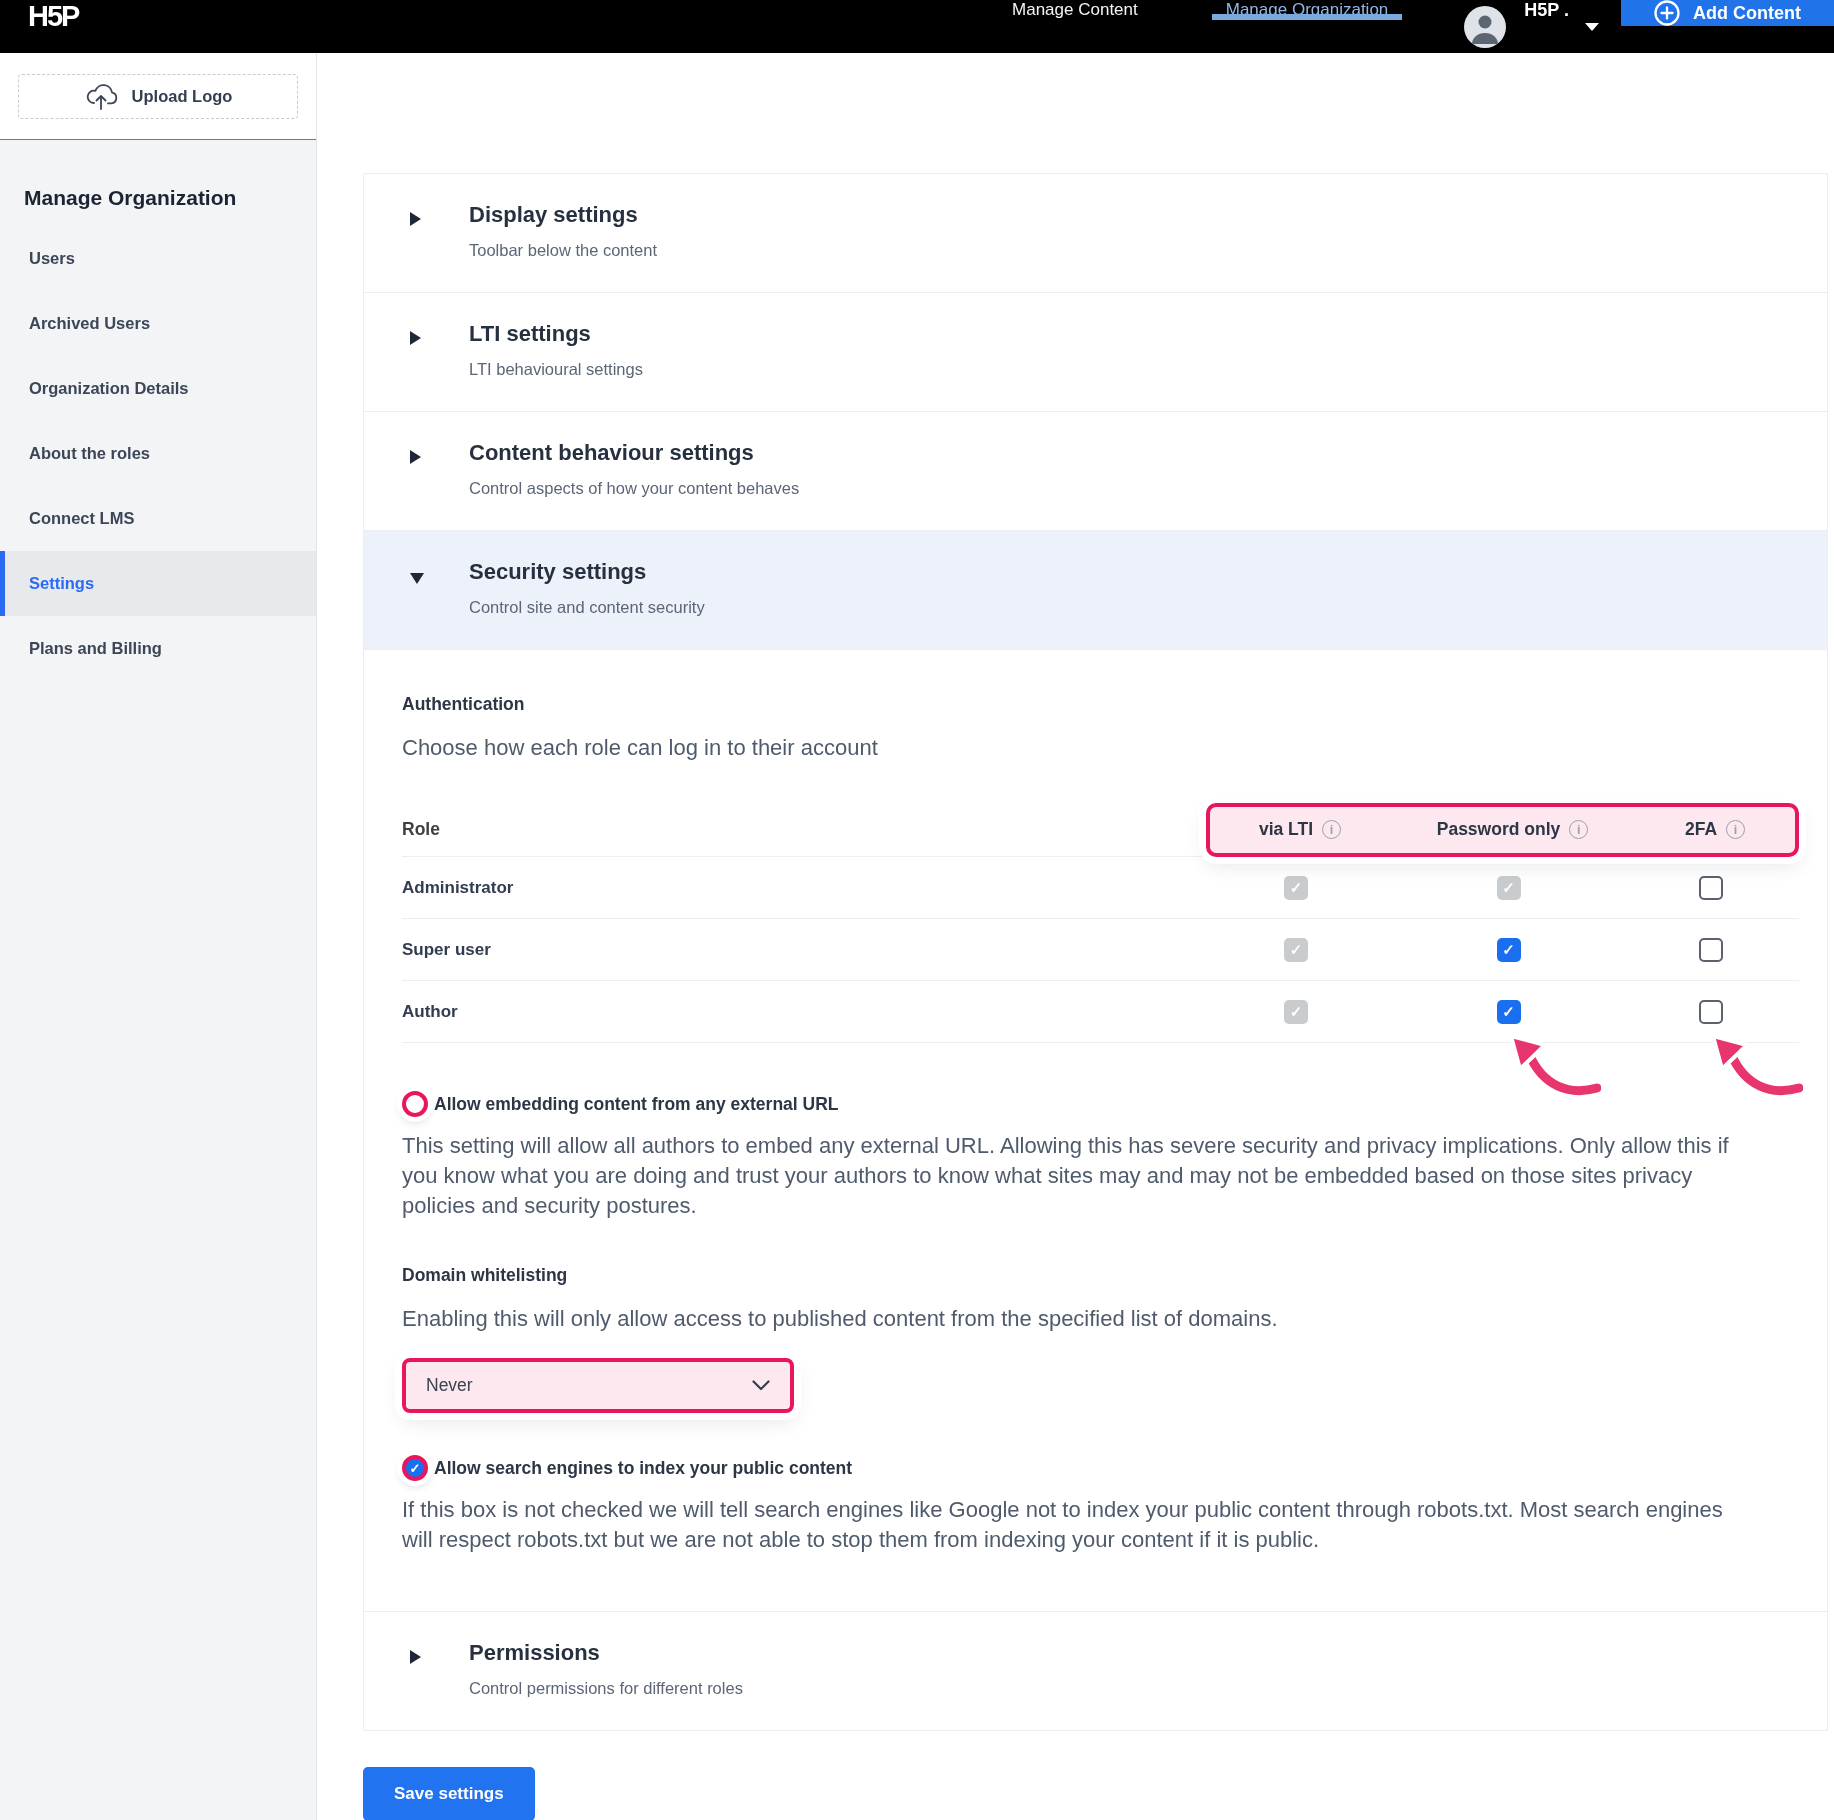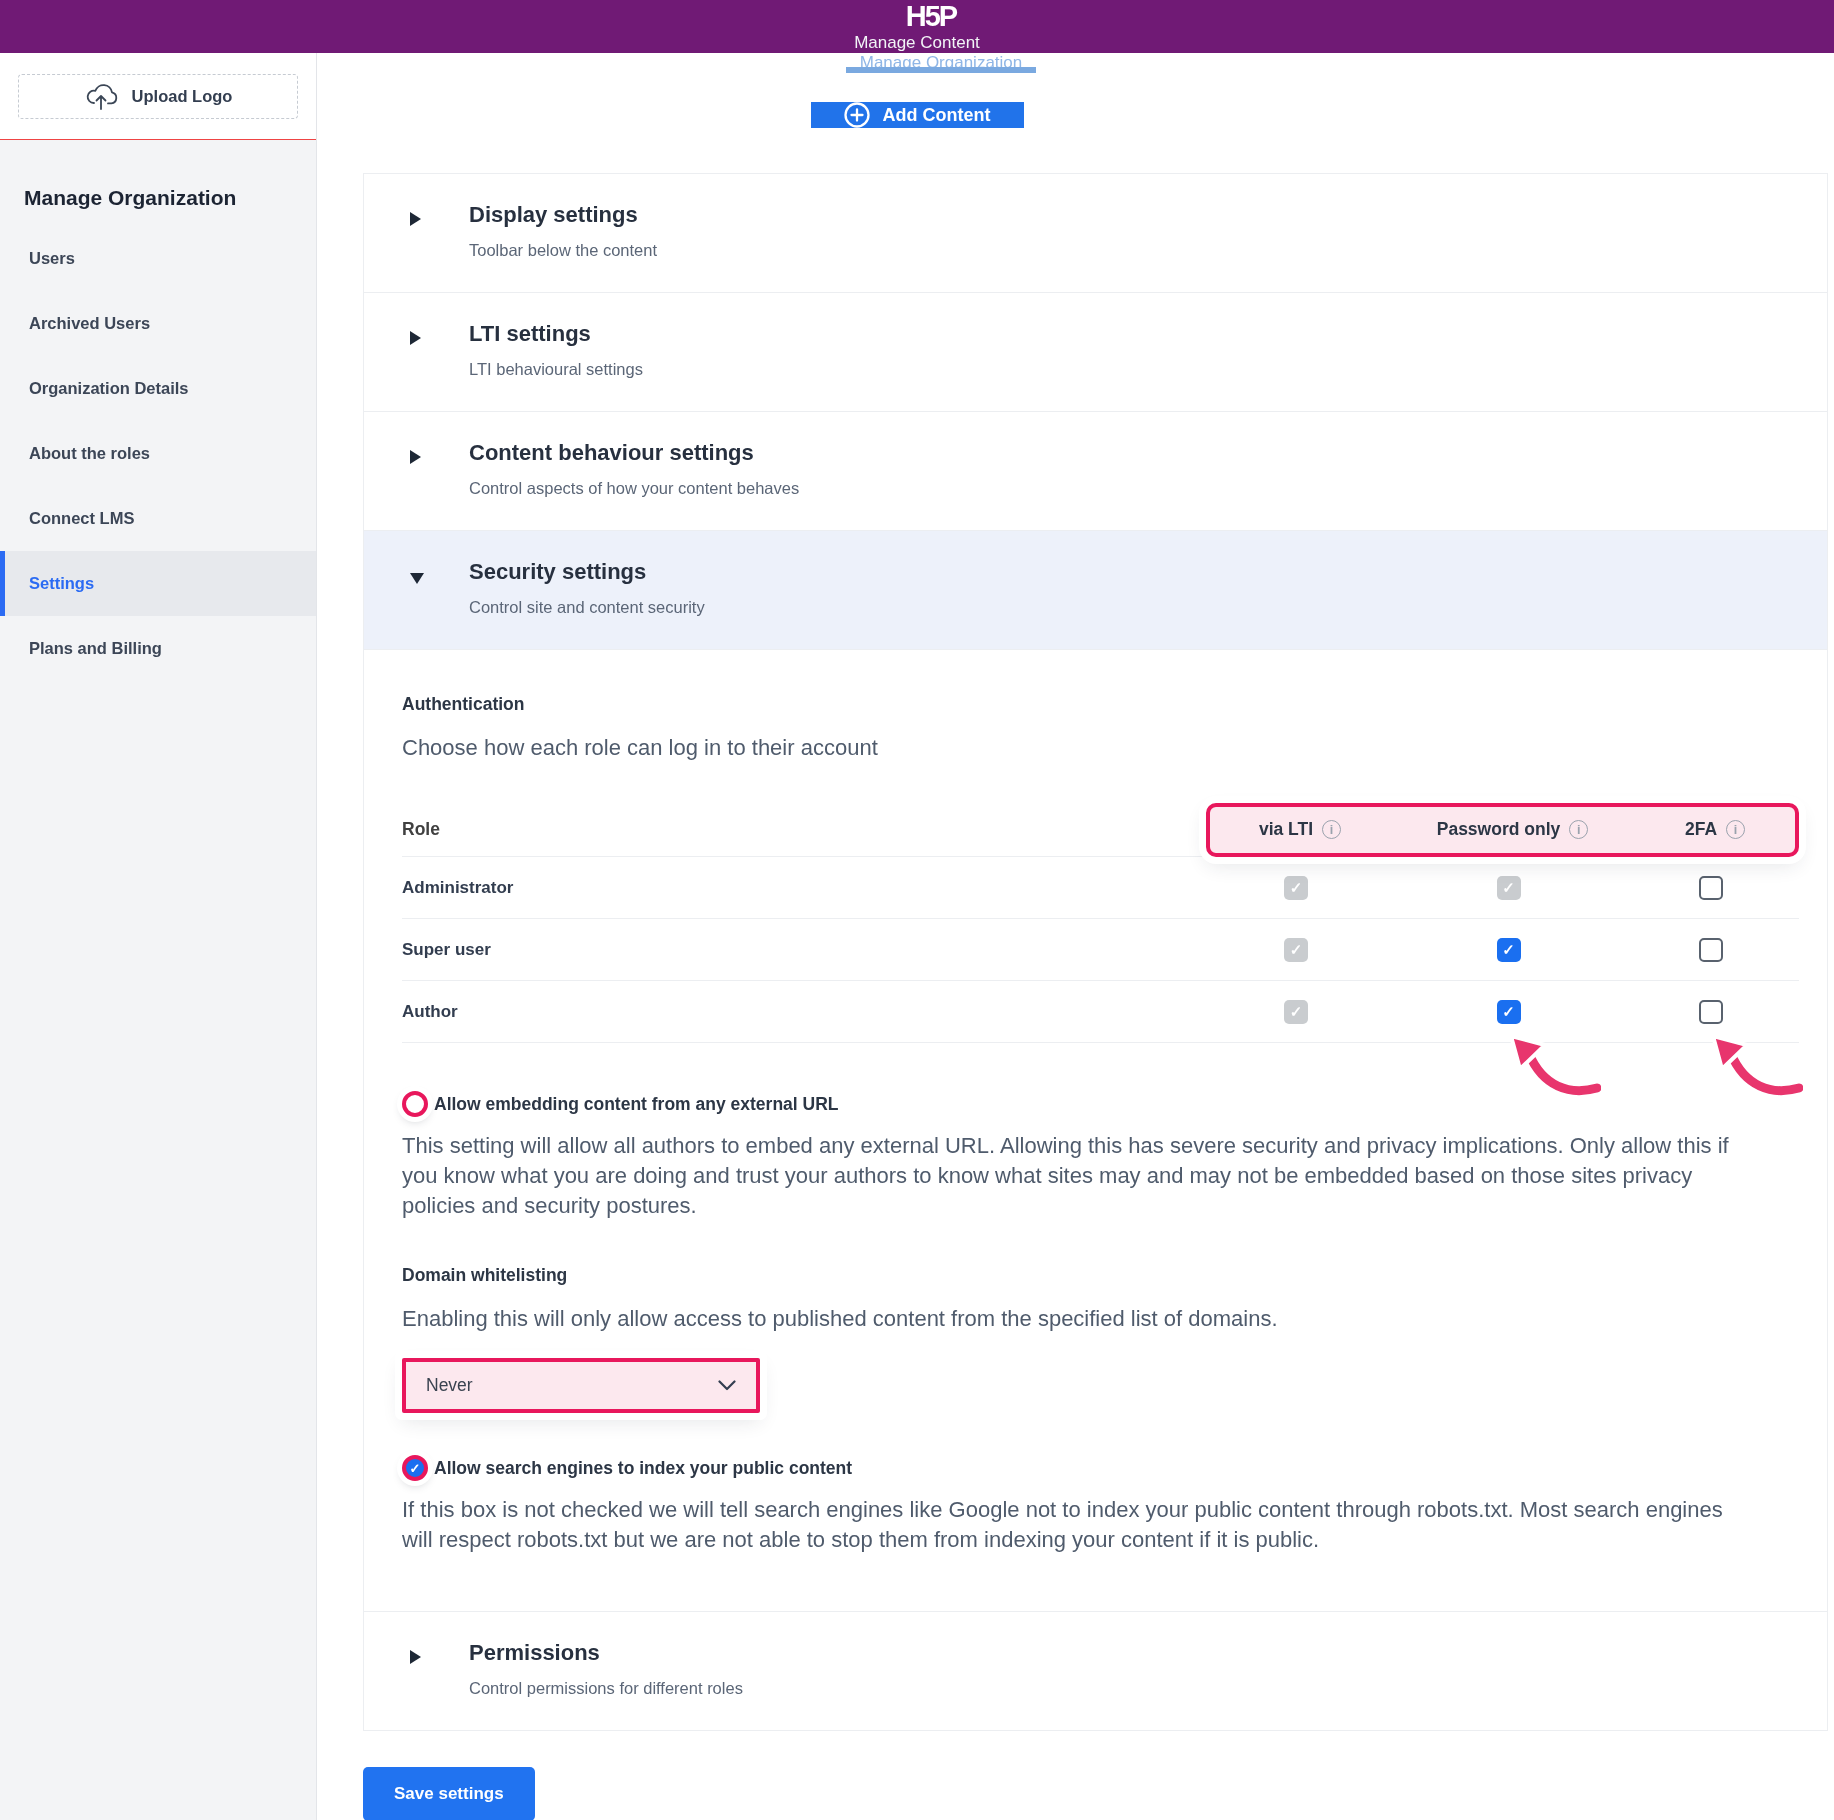--- a/index.html
+++ b/index.html
@@ -5,22 +5,22 @@
   * { box-sizing: border-box; margin: 0; padding: 0; }
   html,body { width:1834px; height:1820px; overflow:hidden; }
   body {
     font-family: "Liberation Sans", sans-serif;
     background:#ffffff;
     color:#333e50;
   }
 
   
   .topnav {
-    height:53px; background:#701a75; display:flex; align-items:center;
-    position:relative; z-index:20;flex-direction:column;
+    height:53px; background:#000000; display:flex; align-items:flex-start;
+    position:relative; z-index:20;
   }
   .logo {
     color:#ffffff; font-size:29px; font-weight:bold; letter-spacing:-2px;
     display:flex; align-items:center; padding:0 0 0 28px;
   }
   .nav-spacer { flex:1; }
   .nav-tab {
     display:flex; align-items:center; padding:0 20px; font-size:17px;
     color:#f2f4f7; cursor:pointer; position:relative;
   }
@@ -137,22 +137,22 @@
     font-size:13px; font-weight:bold; color:#ffffff; cursor:pointer;
   }
   .toggle.off { background:#ffffff; }
   .toggle.on { background:#1a6ff0; }
   .toggle.on::after { content:"✓"; }
   .toggle-label { font-size:17.5px; font-weight:bold; color:#2c3645; }
   .toggle-desc { margin-top:14px; }
 
   .domain-block { margin-top:44px; }
   .select-box {
-    margin-top:24px; width:358px; height:55px;
-    background:#fce8ee; border:4px solid #e8175c; border-radius:2px;
+    margin-top:24px; width:392px; height:55px;
+    background:#fce8ee; border:4px solid #e8175c; border-radius:8px;
     box-shadow:0 0 0 7px #ffffff, 0 8px 20px rgba(31,41,55,.12);
     display:flex; align-items:center; padding:0 20px; cursor:pointer;
   }
   .select-value { font-size:17.5px; color:#3a4350; }
   .select-chevron { margin-left:auto; }
 
   .save-btn {
     margin-top:36px; background:#2173f0; color:#ffffff; border:none; border-radius:5px;
     font-size:17px; font-weight:bold; font-family:inherit; padding:17px 31px; cursor:pointer;
   }

